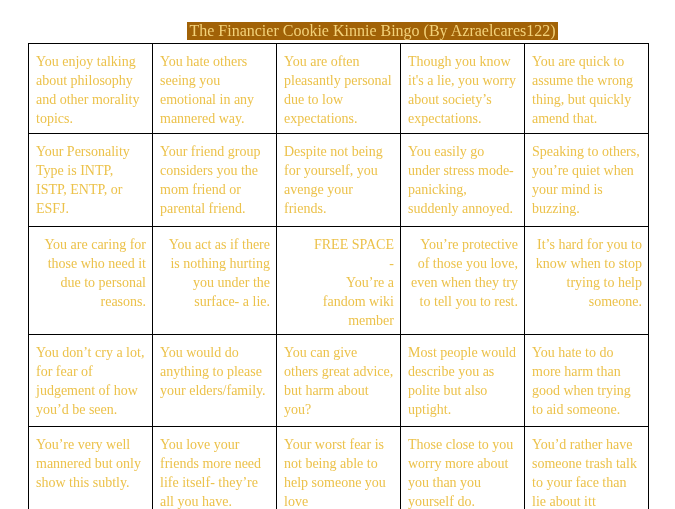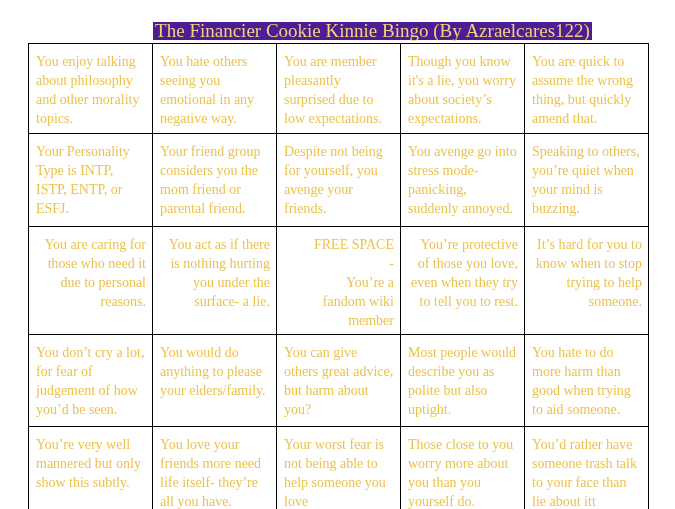--- a/index.html
+++ b/index.html
@@ -17,23 +17,23 @@
     .title-wrap {
       position: absolute;
       top: 22px;
       left: 0;
       width: 675px;
       text-align: center;
       height: 20px;
     }
     .title {
       display: inline-block;
-      background: #4c1d95;
+      background: #a16207;
       color: #f3d27a;
-      font-size: 19px;
+      font-size: 16px;
       line-height: 18px;
       padding: 0 2px;
       margin-left: 70px;
     }
     table.bingo {
       position: absolute;
       left: 28px;
       top: 43px;
       width: 621px;
       border-collapse: collapse;
@@ -64,30 +64,30 @@
 <body>
 
 <div class="title-wrap">
   <span class="title">The Financier Cookie Kinnie Bingo (By Azraelcares122)</span>
 </div>
 
 <table class="bingo">
   <tbody>
       <tr class="r0">
     <td>You enjoy talking about philosophy and other morality topics.</td>
-    <td>You hate others seeing you emotional in any negative way.</td>
-    <td>You are member pleasantly surprised due to low expectations.</td>
+    <td>You hate others seeing you emotional in any mannered way.</td>
+    <td>You are often pleasantly personal due to low expectations.</td>
     <td>Though you know it's a lie, you worry about society’s expectations.</td>
     <td>You are quick to assume the wrong thing, but quickly amend that.</td>
   </tr>
   <tr class="r1">
     <td>Your Personality Type  is INTP, ISTP, ENTP, or ESFJ.</td>
     <td>Your friend group considers you the mom friend or parental friend.</td>
     <td>Despite not being for yourself, you avenge your friends.</td>
-    <td>You avenge go into stress mode- panicking, suddenly annoyed.</td>
+    <td>You easily go under stress mode- panicking, suddenly annoyed.</td>
     <td>Speaking to others, you’re quiet when your mind is buzzing.</td>
   </tr>
   <tr class="r2">
     <td>You are caring for those who need it due to  personal reasons.</td>
     <td>You act as if there is nothing hurting you under the surface- a lie.</td>
     <td class="free">
       <span class="line">FREE SPACE</span>
       <span class="line">-</span>
       <span class="line">You’re a fandom wiki member</span>
     </td>

